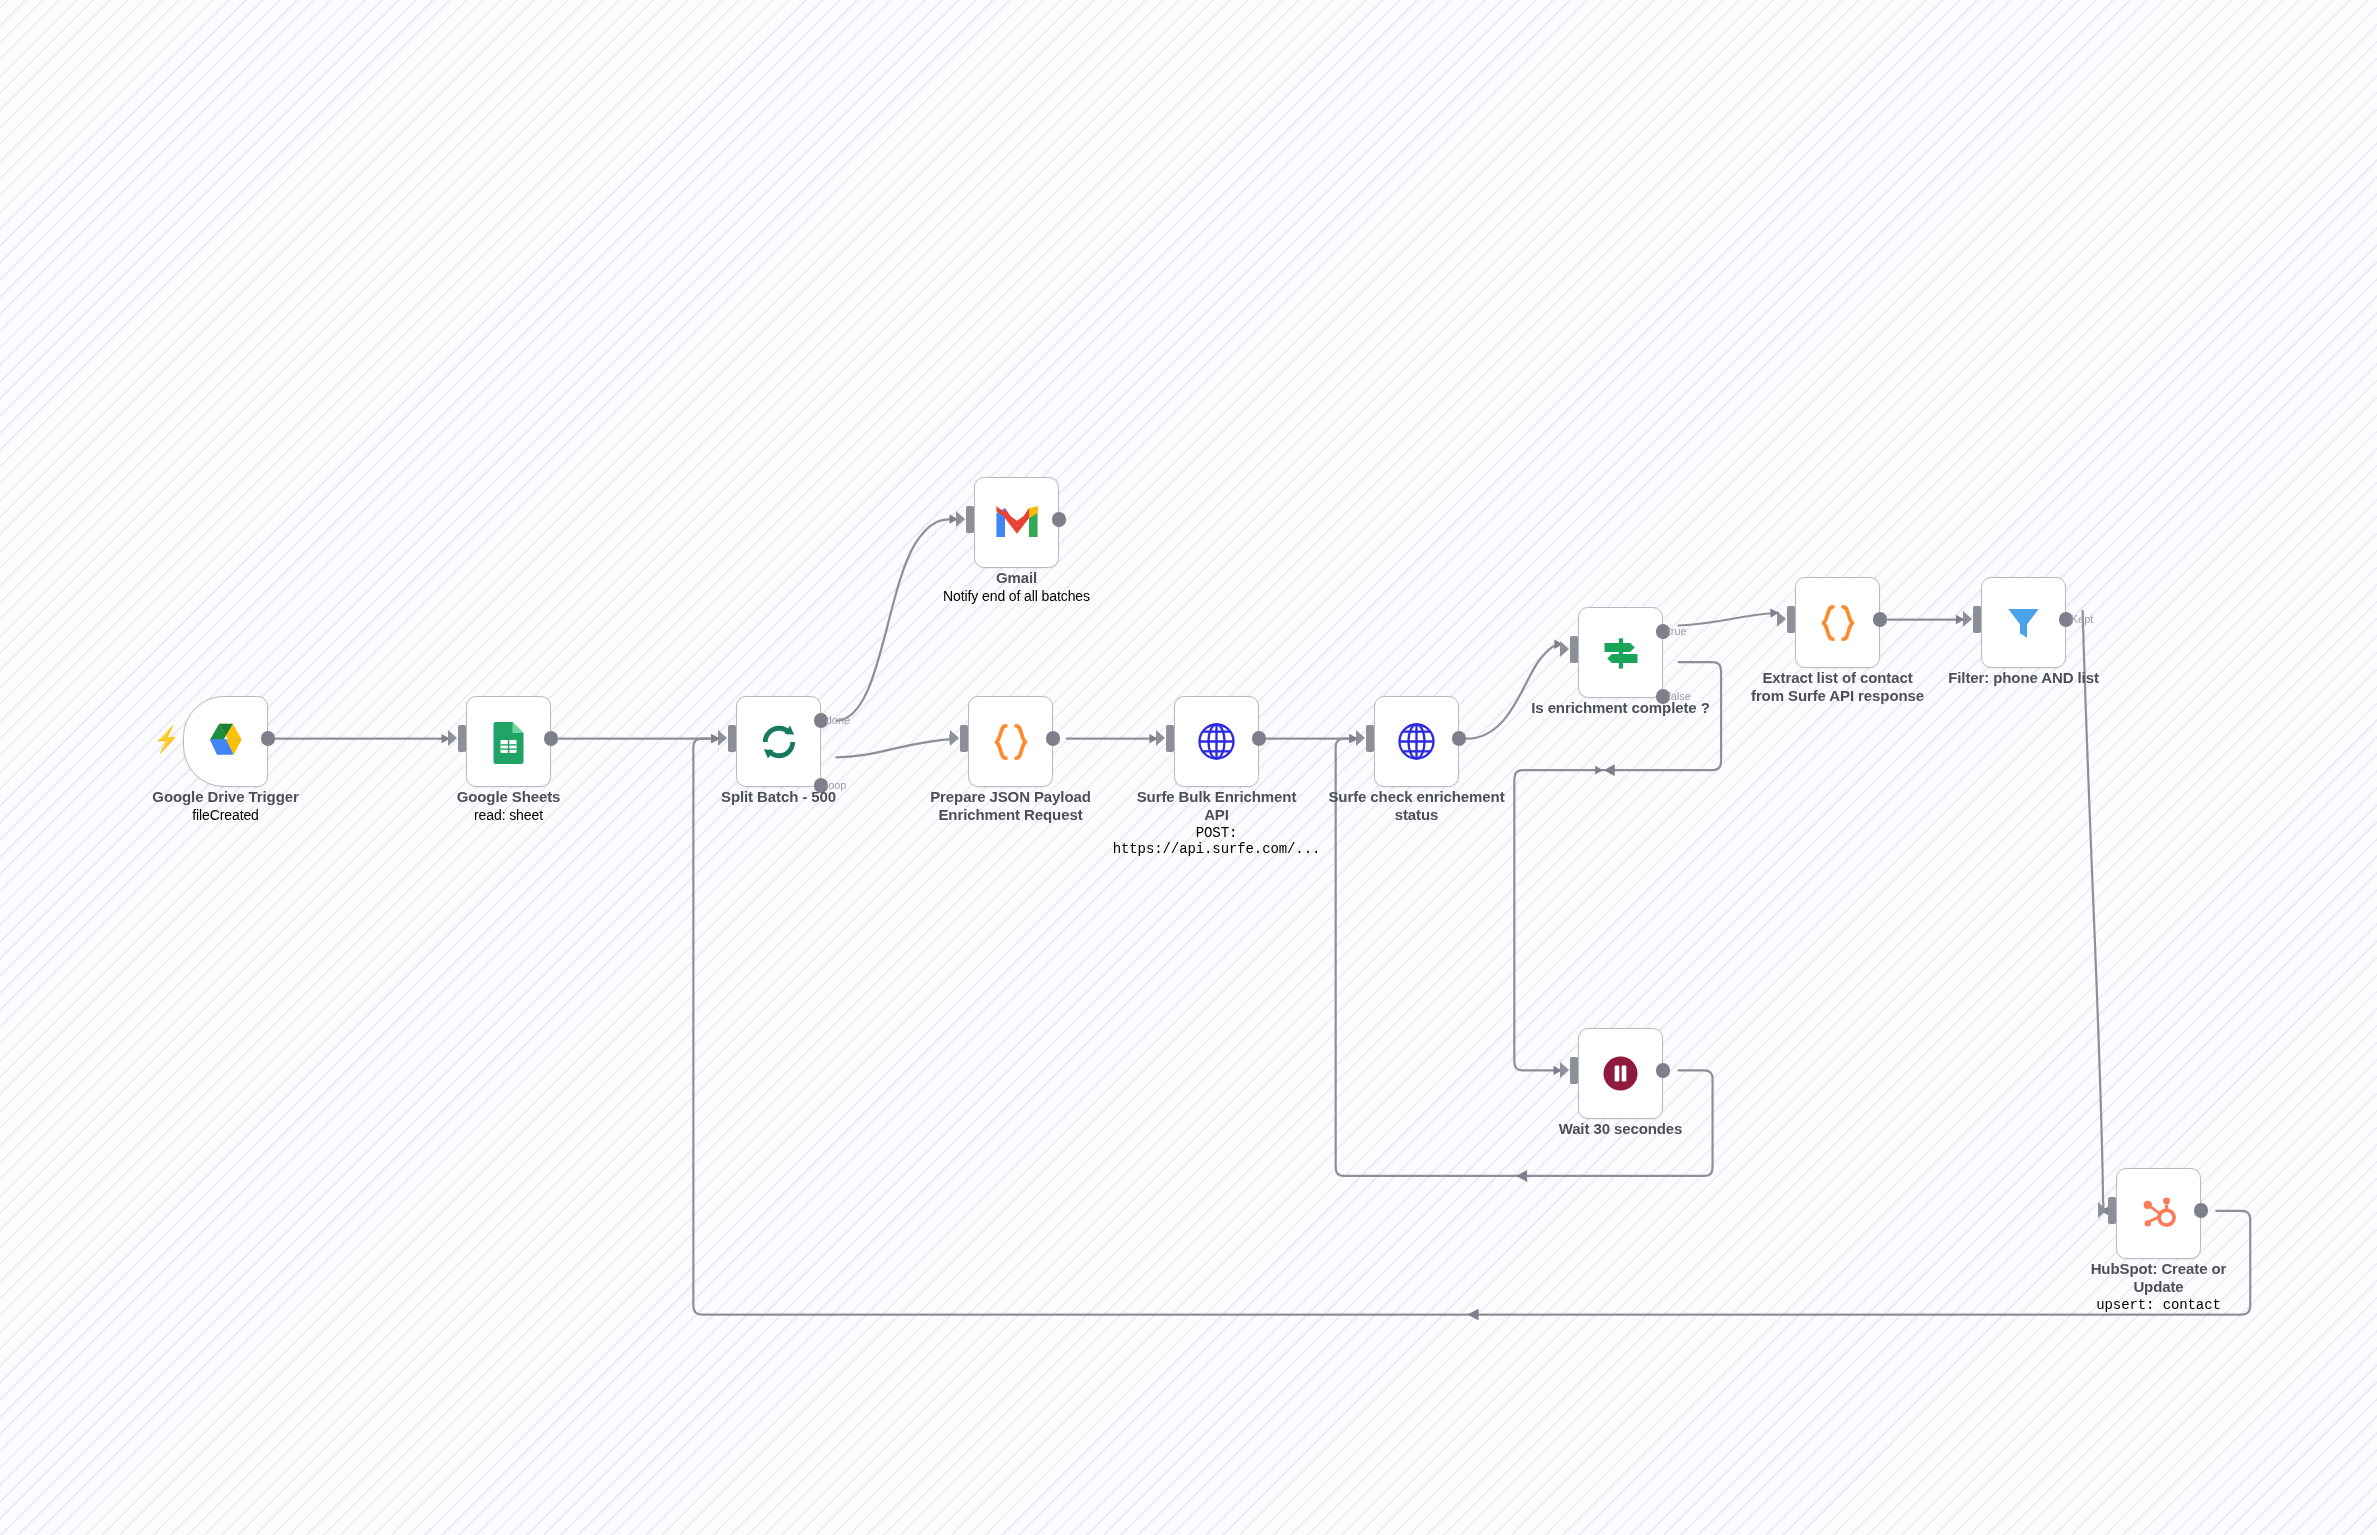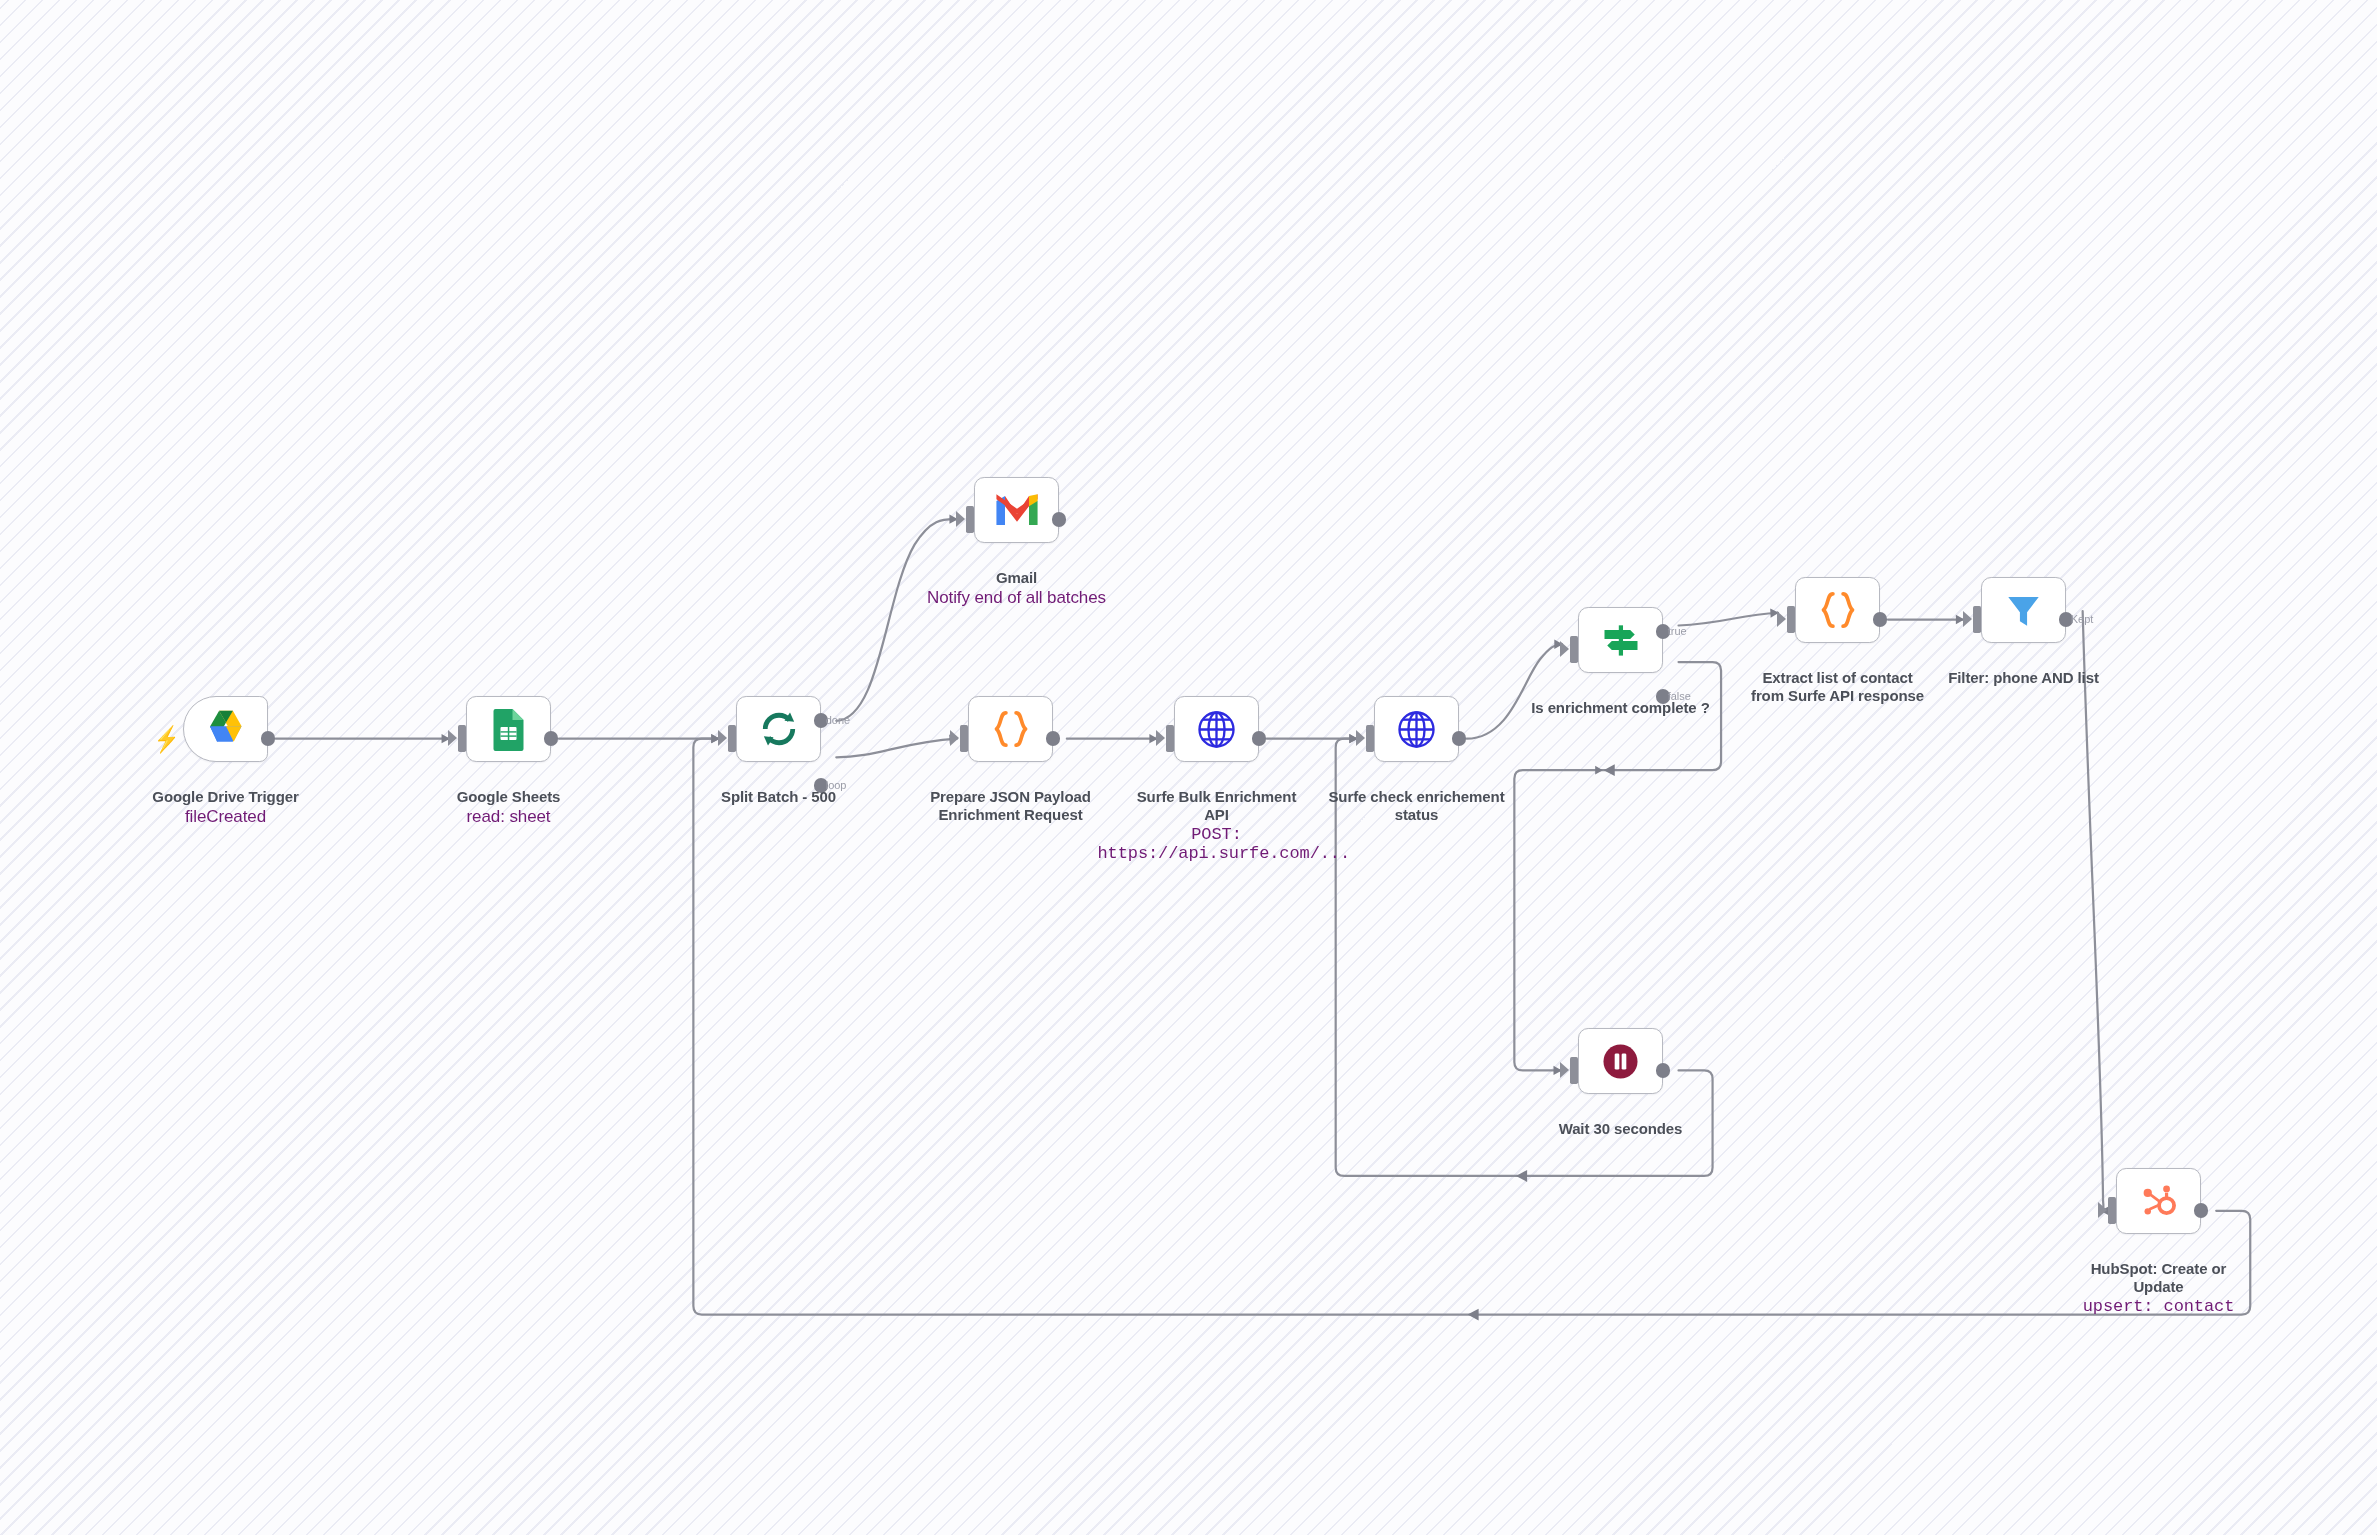--- a/index.html
+++ b/index.html
@@ -13,39 +13,39 @@
        rgba(232,233,243,0.85) 1.7px,
        rgba(252,252,254,1) 1.7px,
        rgba(252,252,254,1) 12px);
     position:relative;
   }
   #canvas { position:absolute; inset:0; }
   #wires { position:absolute; left:0; top:0; width:2377px; height:1536px; pointer-events:none; }
 
   .node { position:absolute; }
   .nbox {
-    width:85px; height:66px;
+    width:85px; height:91px;
     background:#ffffff;
     border:1.4px solid #b7b9c1;
     border-radius:10.2px;
     display:flex; align-items:center; justify-content:center;
     box-shadow:0 0.9px 1.7px rgba(30,30,60,0.06);
   }
   .nbox.trigger { border-radius:41px 10.2px 10.2px 41px; }
   .nlabel {
     position:absolute; left:50%; transform:translateX(-50%);
     top:92px; width:196px; text-align:center;
     font-size:15px; font-weight:700; color:#4b4f58;
     line-height:1.18; letter-spacing:-0.1px;
     white-space:pre-line;
   }
   .nsub {
     position:absolute; left:50%; transform:translateX(-50%);
     width:238px; text-align:center;
-    font-size:17px; color:#701a75; font-weight:400;
+    font-size:14px; color:#000000; font-weight:400;
     letter-spacing:-0.1px;
   }
   .nsub.one { top:111px; }
   .nsub.two { top:129px;font-family:Liberation Mono, monospace; }
 
   .port { position:absolute; width:14.5px; height:14.5px; border-radius:50%; background:#7d7f8a; }
   .port.out { right:-7.2px; top:35px; }
   .port.out.o1 { top:17px; }
   .port.out.o2 { top:62px;margin-top:20px; }
   .portlabel {

